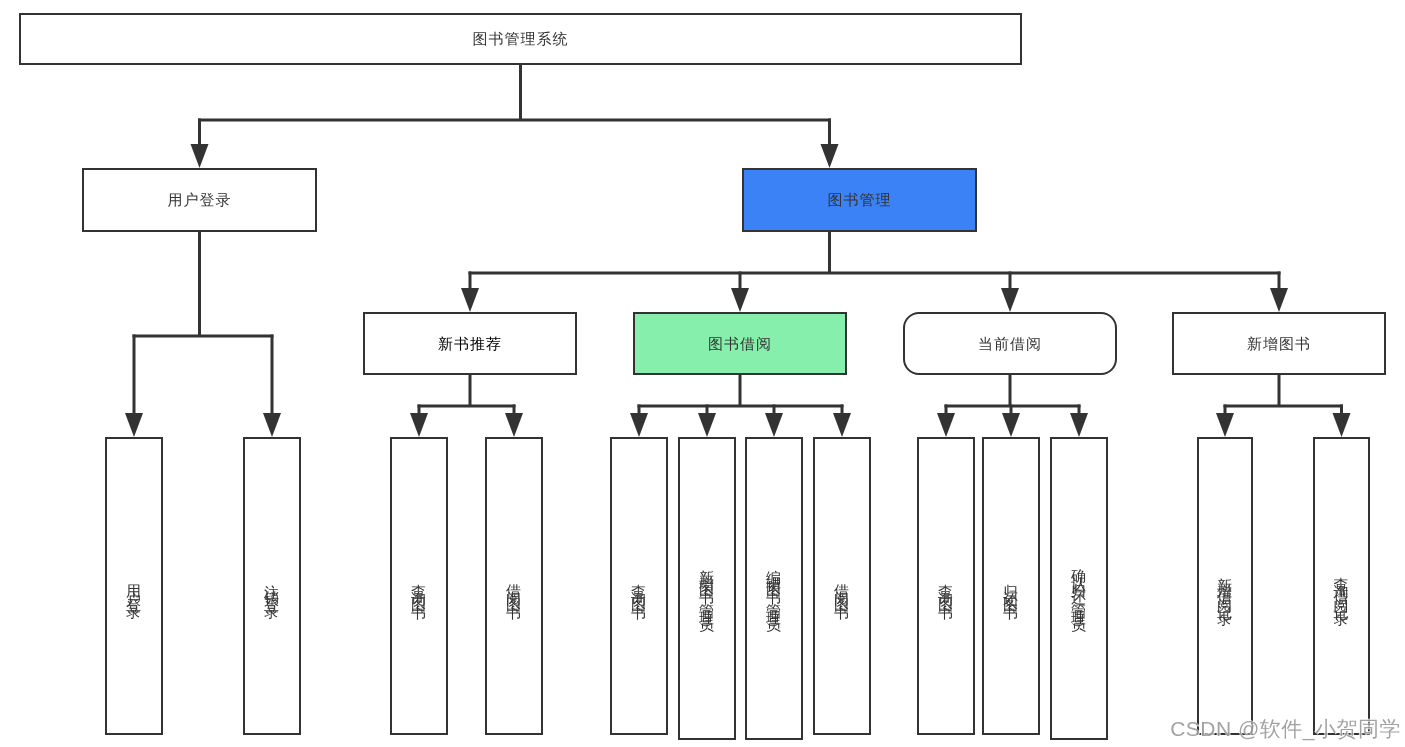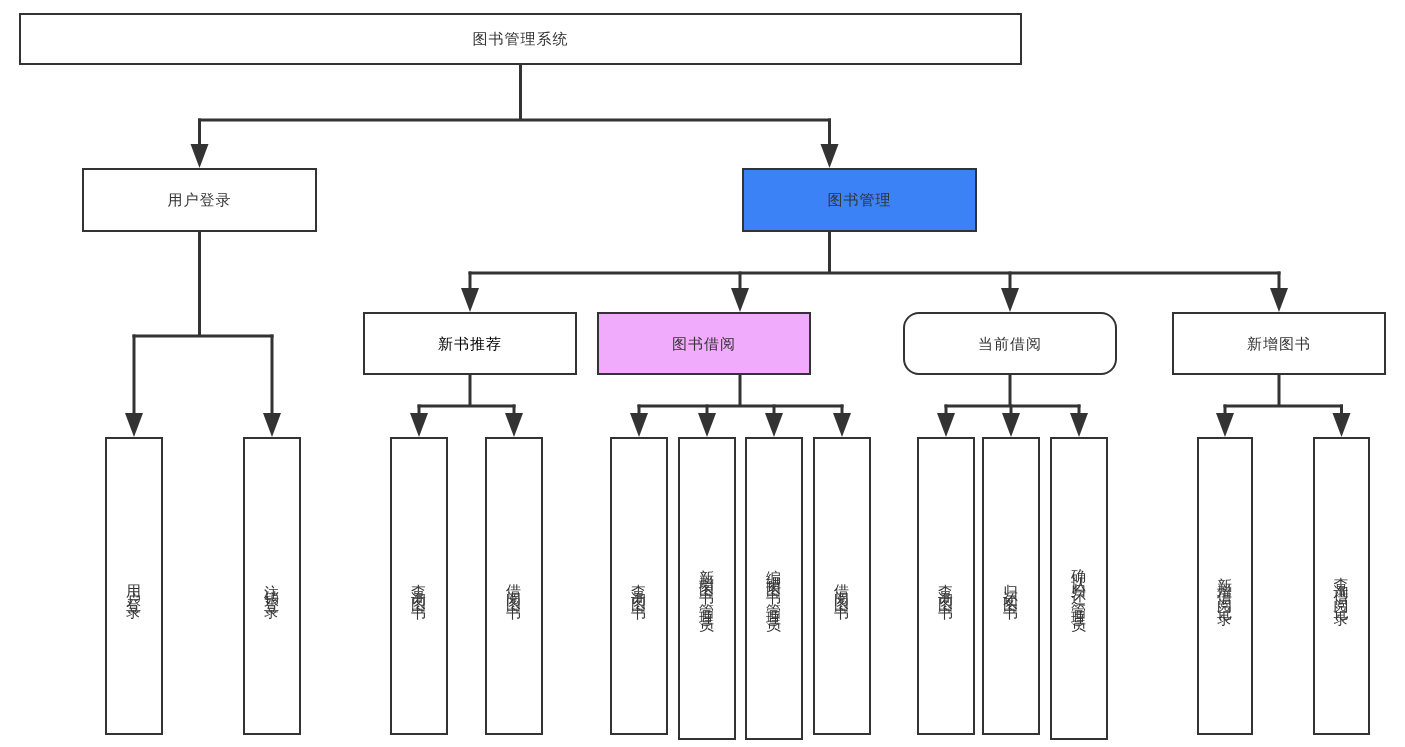--- a/index.html
+++ b/index.html
@@ -123,30 +123,31 @@
         <polygon points="1216,413 1234,413 1225,437" fill="#333333"></polygon>
         <line x1="1341.5" y1="404.5" x2="1341.5" y2="417" stroke="#333333" stroke-width="3"></line>
         <polygon points="1332.5,413 1350.5,413 1341.5,437" fill="#333333"></polygon>
       </g>
     </svg>
   <div id="nodes">
       <div class="node" style="left: 19px; top: 13px; width: 1003px; height: 52px; border-color: rgb(51, 51, 51); color: rgb(51, 51, 51); background: rgb(255, 255, 255);">图书管理系统</div>
       <div class="node" style="left: 82px; top: 168px; width: 235px; height: 64px; border-color: rgb(51, 51, 51); color: rgb(51, 51, 51); background: rgb(255, 255, 255);">用户登录</div>
       <div class="node" style="left: 712px; top: 168px; width: 235px; height: 64px; border-color: rgb(51, 51, 51); color: rgb(51, 51, 51); background: #3b82f6; margin-left: 30px;">图书管理</div>
       <div class="node" style="left: 363px; top: 312px; width: 214px; height: 63px; border-color: rgb(51, 51, 51); color: #000000; background: rgb(255, 255, 255);">新书推荐</div>
-      <div class="node" style="left: 597px; top: 312px; width: 214px; height: 63px; border-color: rgb(51, 51, 51); color: rgb(51, 51, 51); background: #f0abfc; font-family: Liberation Serif, serif;">图书借阅</div>
+      <div class="node" style="left: 633px; top: 312px; width: 214px; height: 63px; border-color: rgb(51, 51, 51); color: rgb(51, 51, 51); background: #86efac; font-family: Liberation Serif, serif;">图书借阅</div>
       <div class="node" style="left: 903px; top: 312px; width: 214px; height: 63px; border-color: rgb(51, 51, 51); color: rgb(51, 51, 51); background: rgb(255, 255, 255); border-radius: 16px;">当前借阅</div>
       <div class="node" style="left: 1172px; top: 312px; width: 214px; height: 63px; border-color: rgb(51, 51, 51); color: rgb(51, 51, 51); background: rgb(255, 255, 255);">新增图书</div>
       <div class="node v" style="left: 105px; top: 437px; width: 58px; height: 298px; border-color: rgb(51, 51, 51); color: rgb(51, 51, 51); background: rgb(255, 255, 255);">用户登录</div>
       <div class="node v" style="left: 243px; top: 437px; width: 58px; height: 298px; border-color: rgb(51, 51, 51); color: rgb(51, 51, 51); background: rgb(255, 255, 255);">注销登录</div>
       <div class="node v" style="left: 390px; top: 437px; width: 58px; height: 298px; border-color: rgb(51, 51, 51); color: rgb(51, 51, 51); background: rgb(255, 255, 255);">查询图书</div>
       <div class="node v" style="left: 485px; top: 437px; width: 58px; height: 298px; border-color: rgb(51, 51, 51); color: rgb(51, 51, 51); background: rgb(255, 255, 255);">借阅图书</div>
       <div class="node v" style="left: 610px; top: 437px; width: 58px; height: 298px; border-color: rgb(51, 51, 51); color: rgb(51, 51, 51); background: rgb(255, 255, 255);">查询图书</div>
       <div class="node v" style="left: 678px; top: 437px; width: 58px; height: 303px; border-color: rgb(51, 51, 51); color: rgb(51, 51, 51); background: rgb(255, 255, 255);">新增图书（管理员）</div>
       <div class="node v" style="left: 745px; top: 437px; width: 58px; height: 303px; border-color: rgb(51, 51, 51); color: rgb(51, 51, 51); background: rgb(255, 255, 255);">编辑图书（管理员）</div>
       <div class="node v" style="left: 813px; top: 437px; width: 58px; height: 298px; border-color: rgb(51, 51, 51); color: rgb(51, 51, 51); background: rgb(255, 255, 255);">借阅图书</div>
       <div class="node v" style="left: 917px; top: 437px; width: 58px; height: 298px; border-color: rgb(51, 51, 51); color: rgb(51, 51, 51); background: rgb(255, 255, 255);">查询图书</div>
       <div class="node v" style="left: 982px; top: 437px; width: 58px; height: 298px; border-color: rgb(51, 51, 51); color: rgb(51, 51, 51); background: rgb(255, 255, 255);">归还图书</div>
       <div class="node v" style="left: 1050px; top: 437px; width: 58px; height: 303px; border-color: rgb(51, 51, 51); color: rgb(51, 51, 51); background: rgb(255, 255, 255);">确认归还（管理员）</div>
       <div class="node v" style="left: 1197px; top: 437px; width: 56px; height: 298px; border-color: rgb(51, 51, 51); color: rgb(51, 51, 51); background: rgb(255, 255, 255);">新增借阅记录</div>
       <div class="node v" style="left: 1313px; top: 437px; width: 57px; height: 298px; border-color: rgb(51, 51, 51); color: rgb(51, 51, 51); background: rgb(255, 255, 255);">查询借阅记录</div>
     </div>
+  <div class="watermark">CSDN @软件_小贺同学</div>
 </div>
 
 </body></html>

